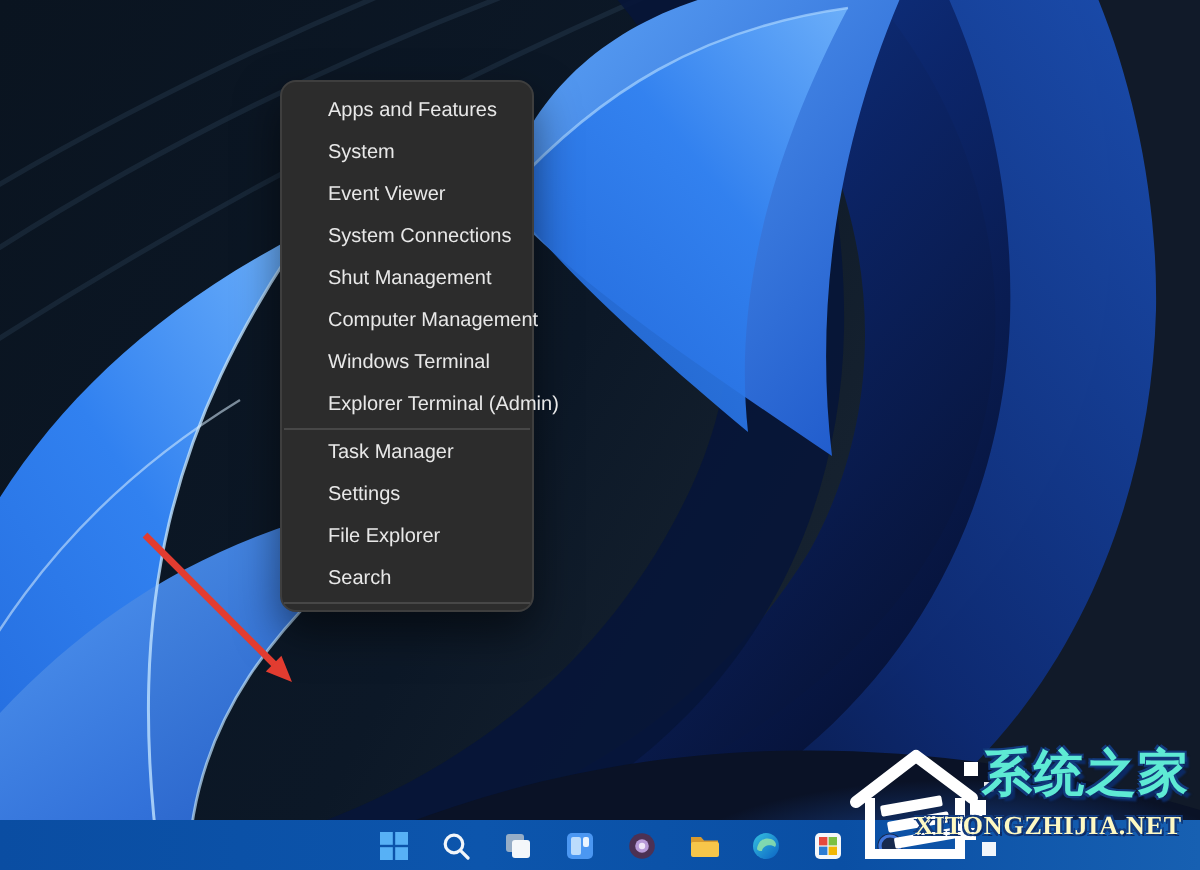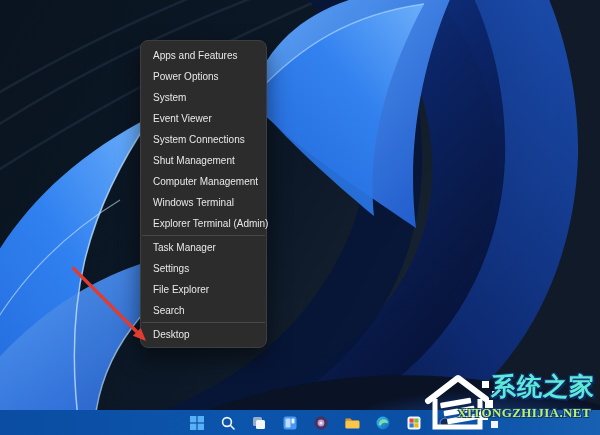--- a/index.html
+++ b/index.html
@@ -20,42 +20,42 @@
   .tb-btn{width:16px;height:16px;display:flex;align-items:center;justify-content:center;}
 
   
   .menu{
     position:absolute;left:140px;top:40px;width:127px;
     background:#2c2c2c;border:1px solid #3e3e3e;border-radius:8px;
     box-shadow:0 10px 22px rgba(0,0,0,.5);
     padding:4px 0 2px 0;box-sizing:border-box;z-index:5;
   }
   .menu-item{
-    height:21px;line-height:21px;padding:0 8px 0 12px;
+    height:21px;line-height:21px;padding:0 8px 0 23px;
     font-size:10px;color:#e8e8e8;white-space:nowrap;
     display:flex;align-items:center;justify-content:space-between;
     cursor:default;
   }
   .menu-sep{height:1px;background:#474747;margin:1px 1px;}
   .chevron{font-size:13px;color:#cfcfcf;line-height:21px;margin-right:2px;}
 
   
   .arrow-overlay{position:absolute;inset:0;pointer-events:none;z-index:6;}
 
   
   .watermark{position:absolute;right:0;bottom:0;width:180px;height:70px;z-index:7;pointer-events:none;}
   .wm-logo{position:absolute;left:0;bottom:0;}
   .wm-title{
     position:absolute;right:5px;top:5px;
     font-family:"DejaVu Sans", sans-serif;font-weight:bold;font-size:25px;color:#5eead4;letter-spacing:1px;
     text-shadow:-1px -1px 0 #123a7c,1px -1px 0 #123a7c,-1px 1px 0 #123a7c,2px 2px 1px #0c2a64;
   }
   .wm-url{
     position:absolute;right:9px;top:40px;
-    font-family:"Liberation Serif", serif;font-weight:bold;font-size:13px;color:#bef264;letter-spacing:.4px;
+    font-family:"Liberation Serif", serif;font-weight:bold;font-size:13px;color:#fef9c3;letter-spacing:.4px;
     text-shadow:-1px -1px 0 #123a7c,1px -1px 0 #123a7c,-1px 1px 0 #123a7c,1px 1px 0 #0c2a64;
   }
 </style>
 </head>
 <body>
 
 <div class="screen">
 
   <svg class="wallpaper" viewBox="0 0 600 435" aria-hidden="true">
     <defs>
@@ -114,23 +114,20 @@
     <path d="M 152 116 C 86 212 62 302 80 435" stroke="#bfe2ff" stroke-width="1.5" fill="none" opacity="0.8"></path>
     <path d="M 218 246 C 132 310 96 365 94 435" stroke="#bfe2ff" stroke-width="1.4" fill="none" opacity="0.7"></path>
     <path d="M -50 420 C -20 330 30 255 120 200" stroke="#d8eeff" stroke-width="1.2" fill="none" opacity="0.55"></path>
   </svg>
 
   <div class="menu">
     <div class="menu-item">
         <span>Apps and Features</span>
       </div>
     <div class="menu-item">
-        <span>Power Options</span>
-      </div>
-    <div class="menu-item">
         <span>System</span>
       </div>
     <div class="menu-item">
         <span>Event Viewer</span>
       </div>
     <div class="menu-item">
         <span>System Connections</span>
       </div>
     <div class="menu-item">
         <span>Shut Management</span>
@@ -151,23 +148,20 @@
     <div class="menu-item">
         <span>Settings</span>
       </div>
     <div class="menu-item">
         <span>File Explorer</span>
       </div>
     <div class="menu-item">
         <span>Search</span>
       </div>
     <div class="menu-sep"></div>
-    <div class="menu-item">
-        <span>Desktop</span>
-      </div>
   </div>
 
   <svg class="arrow-overlay" viewBox="0 0 600 435" aria-hidden="true">
     <line x1="72.5" y1="267.5" x2="137" y2="332" stroke="#e23c30" stroke-width="3.4"></line>
     <polygon points="146,341 140.7,327.9 132.9,335.7" fill="#e23c30"></polygon>
   </svg>
 
   <div class="taskbar">
     <div class="tb-icons">
 

